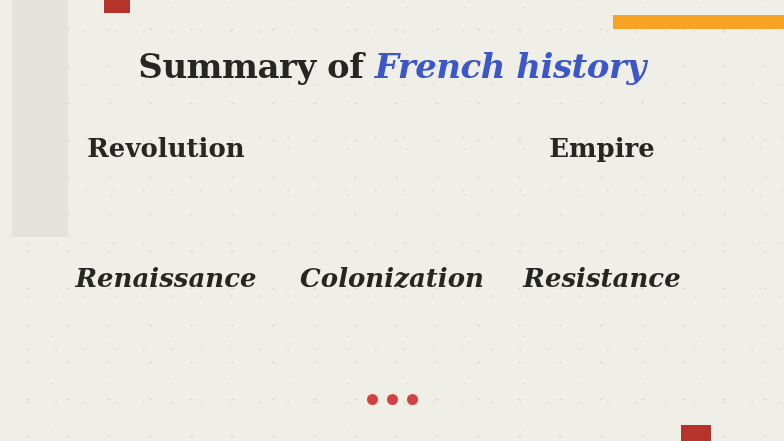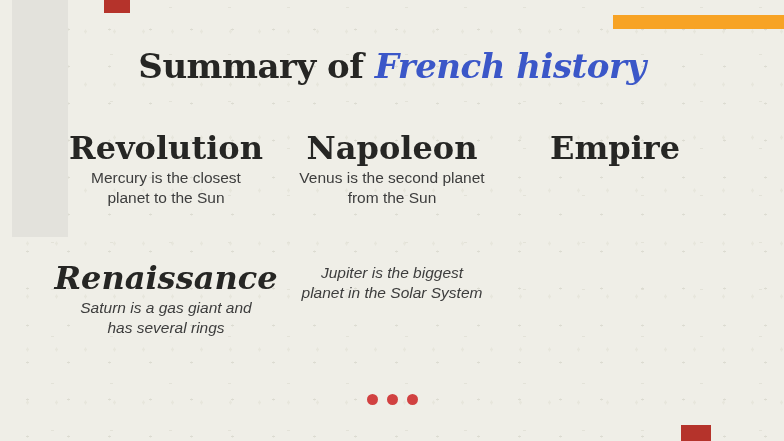--- a/index.html
+++ b/index.html
@@ -65,38 +65,38 @@
   }
 
   .cell {
     position: absolute;
     width: 240px;
     text-align: center;
   }
   .cell h2 {
     font-family: "DejaVu Serif", serif;
     font-weight: bold;
-    font-size: 32px;
+    font-size: 26px;
     line-height: 30px;
     color: #262624;
     margin-bottom: 5px;
     white-space: nowrap;
   }
   .cell p {
     font-size: 15.5px;
     line-height: 20px;
     color: #3d3d3d;
     white-space: pre-line;
   }
 
   .row1 { top: 133px; }
   .row2 { top: 263px; font-style: italic; }
   .col1 { left: 46px; }
   .col2 { left: 272px; }
-  .col3 { left: 495px; }
+  .col3 { left: 482px; }
 
   .dots {
     position: absolute;
     left: 0; right: 0; top: 394px;
     display: flex;
     justify-content: center;
     gap: 9px;
   }
   .dots .dot {
     width: 11px; height: 11px;
@@ -111,46 +111,37 @@
 
   <div class="gray-bar"></div>
   <div class="red-square-top"></div>
   <div class="orange-bar"></div>
   <div class="red-square-bottom"></div>
 
   <h1 class="title"><span>Summary of</span> <span class="highlight">French history</span></h1>
 
   <div class="cell row1 col1">
     <h2>Revolution</h2>
-    <p>Mercury is the closest
-planet to the Sun</p>
   </div>
 
-  <div class="cell row1 col2">
-    <h2>Napoleon</h2>
-    <p>Venus is the second planet
-from the Sun</p>
-  </div>
 
   <div class="cell row1 col3">
     <h2>Empire</h2>
   </div>
 
   <div class="cell row2 col1">
     <h2>Renaissance</h2>
-    <p>Saturn is a gas giant and
-has several rings</p>
   </div>
 
   <div class="cell row2 col2">
-    <p>Jupiter is the biggest
-planet in the Solar System</p>
+    <h2>Colonization</h2>
   </div>
 
   <div class="cell row2 col3">
+    <h2>Resistance</h2>
   </div>
 
   <div class="dots">
     <span class="dot"></span>
     <span class="dot"></span>
     <span class="dot"></span>
   </div>
 
 </div>
 

